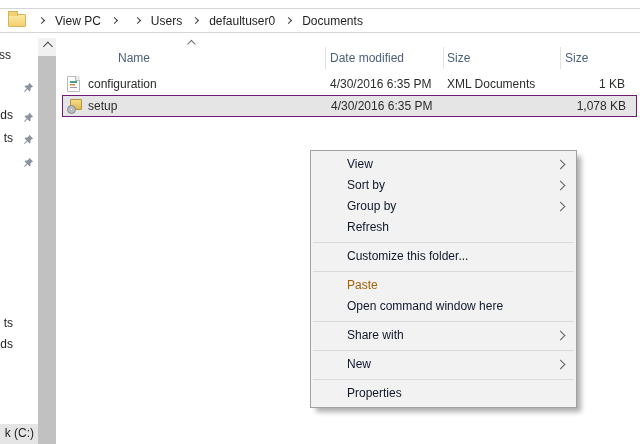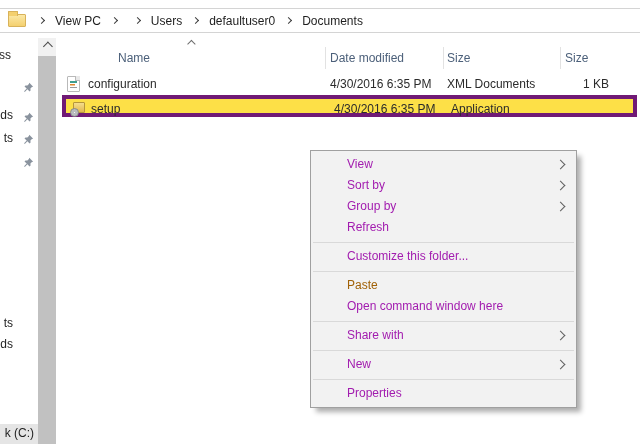--- a/index.html
+++ b/index.html
@@ -40,26 +40,26 @@
   
   .sb-track { position:absolute; left:38px; top:38px; width:18px; height:406px; background:#f1f1f1; }
   .sb-arrow { position:absolute; left:43px; top:43px; width:7px; height:7px; border-color:#4a4a4a; }
   .sb-thumb { position:absolute; left:38px; top:56px; width:18px; height:388px; background:#c1c1c1; }
 
   
   .col-header { position:absolute; top:47px; height:22px; line-height:22px; color:#4c607a; cursor:default; }
   .col-div { position:absolute; top:47px; width:1px; height:22px; background:#e2e2e2; }
   .sort-chev { position:absolute; left:187px; top:41px; width:6px; height:6px; border-color:#6d6d6d; }
   .frow { position:absolute; left:62px; width:575px; height:22px; line-height:22px; }
-  .frow.selected { background:#fde047; border:4px solid #701a75; line-height:20px;text-decoration:underline; }
+  .frow.selected { background:#e5e5e5; border:1px solid #701a75; line-height:20px;text-decoration:underline; }
   .frow span { position:absolute; white-space:nowrap; color:#2b2b2b; }
   .cell-name { left:26px; }
   .cell-date { left:268px; }
   .cell-type { left:385px; }
-  .cell-size { left:420px; width:127px; text-align:right; }
+  .cell-size { left:436px; width:127px; text-align:right; }
   .frow.selected .cell-name { left:25px; } 
   .fic { position:absolute; left:4px; top:3px; width:16px; height:16px; }
   .frow.selected .fic { top:2px; }
   
   .xml-ic { position:relative; width:13px; height:16px; margin-left:1px; background:#fff; border:1px solid #b9b9b9; border-radius:1px; }
   .xml-ic::before { content:""; position:absolute; right:-1px; top:-1px; width:4px; height:4px; background:#e8e8e8; border-left:1px solid #b9b9b9; border-bottom:1px solid #b9b9b9; }
   .xml-ic::after {
     content:""; position:absolute; left:2px; top:4px; width:7px; height:7px;
     background:
       linear-gradient(#3f9e8f,#3f9e8f) 0 0/7px 2px no-repeat,
@@ -70,21 +70,21 @@
   .app-ic { position:relative; width:16px; height:16px; }
   .app-ic .box { position:absolute; left:3px; top:1px; width:12px; height:11px; background:linear-gradient(#f4dd8c,#e2b84e); border:1px solid #b5953c; border-radius:1px; }
   .app-ic .disc { position:absolute; left:0; bottom:0; width:9px; height:9px; border-radius:50%; background:radial-gradient(circle at 50% 50%, #f5f5f5 0 18%, #b9bcbe 19% 100%); border:1px solid #85898c; }
 
   
   .ctx-menu {
     position:absolute; left:310px; top:150px; width:267px;
     background:#f2f2f2; border:1px solid #a0a0a0; padding:3px 0;
     box-shadow:5px 5px 5px -1px rgba(0,0,0,0.32);
   }
-  .mi { position:relative; height:21px; line-height:21px; padding-left:36px; color:#a21caf; cursor:default; }
+  .mi { position:relative; height:21px; line-height:21px; padding-left:36px; color:#0f172a; cursor:default; }
   .mi.disabled { color:#a16207; }
   .mi .sub-chev { position:absolute; right:12px; top:7px; width:7px; height:7px; border-color:#5f5f5f; border-width:1.2px 1.2px 0 0; }
   .msep { height:1px; background:#d9d9d9; margin:3.5px 2px; }
 </style>
 </head>
 <body>
 
 <div class="address-bar">
   <span class="folder-ic"></span>
   <span class="chev right crumb-sep"></span>
@@ -149,21 +149,21 @@
 
   <div class="frow selected" style="top:95px;">
     <span class="fic">
       <span class="app-ic" style="display:block;">
           <span class="box"></span>
           <span class="disc"></span>
         </span>
     </span>
     <span class="cell-name">setup</span>
     <span class="cell-date">4/30/2016 6:35 PM</span>
-    <span class="cell-type">Application</span>
+    <span class="cell-size">1,078 KB</span>
   </div>
 </div>
 
 <div class="ctx-menu">
   <div class="mi">
     <span>View</span>
     <span class="chev right sub-chev"></span>
   </div>
   <div class="mi">
     <span>Sort by</span>

